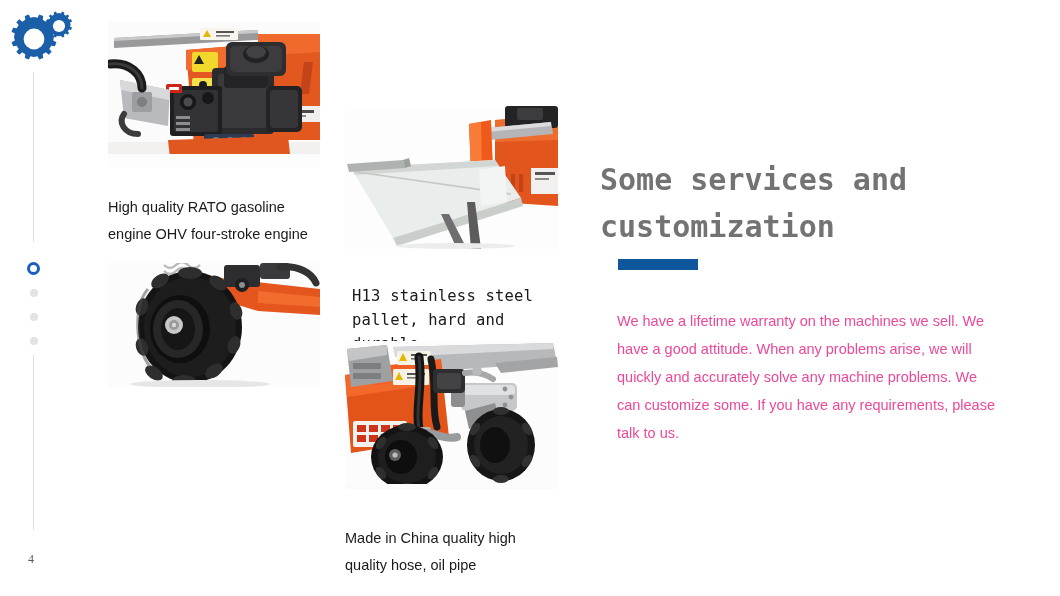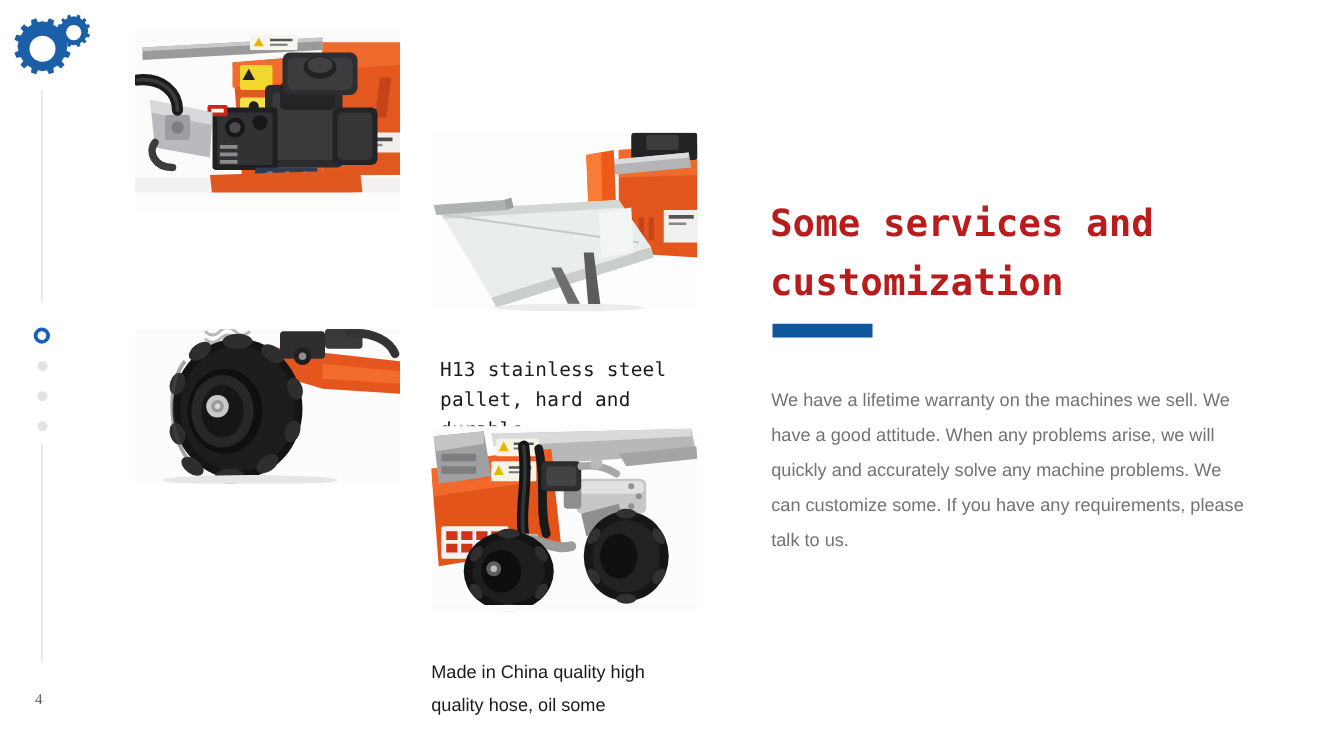--- a/index.html
+++ b/index.html
@@ -49,31 +49,31 @@
   #cap-hose{left:345px;top:510px;width:215px;}
   .cap-mono{
     position:absolute;color:#1a1a1a;font-size:15.5px;line-height:24px;
     font-family:"DejaVu Sans Mono", "Liberation Mono", monospace;
     letter-spacing:.2px;
   }
   #cap-pallet{left:352px;top:268px;width:215px;}
 
   
   .headline{
-    position:absolute;left:616px;top:136px;width:400px;
+    position:absolute;left:600px;top:136px;width:400px;
     font-family:"DejaVu Sans Mono", "Liberation Mono", monospace;
-    font-size:30px;line-height:47px;color:#b91c1c;letter-spacing:0px;
+    font-size:30px;line-height:47px;color:#737373;letter-spacing:0px;
   }
   .accent-bar{
     position:absolute;left:618px;top:259px;width:80px;height:11px;
     background:#0f579d;
   }
   .body-copy{
     position:absolute;left:617px;top:292px;width:382px;
-    font-size:14.5px;line-height:28px;color:#737373;
+    font-size:14.5px;line-height:28px;color:#ec4899;
     font-family:"Liberation Sans", sans-serif;
   }
 </style>
 </head>
 <body>
 
 <div class="slide">
 
   <div class="logo">
     <svg viewBox="0 0 64 56" xmlns="http://www.w3.org/2000/svg">
@@ -161,20 +161,21 @@
       <circle cx="108" cy="119" r="4" fill="#6d7b8c"></circle>
       <circle cx="122" cy="119" r="4" fill="#6d7b8c"></circle>
       <circle cx="136" cy="119" r="4" fill="#6d7b8c"></circle>
 
       <path d="M60 118 L180 114 L182 132 L62 136 Z" fill="#e0571f"></path>
 
       <rect x="0" y="132" width="212" height="13" fill="#fdfdfd"></rect>
     </svg>
   </div>
 
+  <p class="cap" id="cap-engine">High quality RATO gasoline engine OHV four-stroke engine</p>
 
   <div class="photo" id="photo-tire">
     <svg viewBox="0 0 212 124" xmlns="http://www.w3.org/2000/svg">
       <rect width="212" height="124" fill="#fcfcfc"></rect>
 
       <path d="M104 14 L212 26 L212 52 L150 48 L104 34 Z" fill="#e4561d"></path>
       <path d="M150 28 L212 34 L212 44 L150 40 Z" fill="#f26c2e"></path>
 
       <rect x="116" y="2" width="36" height="22" rx="3" fill="#2d2d2f"></rect>
       <rect x="152" y="0" width="30" height="16" rx="3" fill="#3a3a3c"></rect>
@@ -350,19 +351,19 @@
         <ellipse cx="36" cy="102" rx="7" ry="4" transform="rotate(125 36 102)"></ellipse>
       </g>
       <ellipse cx="56" cy="116" rx="16" ry="17" fill="#0e0e0e"></ellipse>
       <circle cx="50" cy="114" r="6" fill="#5e5e60"></circle>
       <circle cx="50" cy="114" r="2.6" fill="#bdbdbf"></circle>
 
       <rect x="0" y="143" width="213" height="5" fill="#fbfbfb"></rect>
     </svg>
   </div>
 
-  <p class="cap" id="cap-hose">Made in China quality high quality hose, oil some</p>
+  <p class="cap" id="cap-hose">Made in China quality high quality hose, oil pipe</p>
 
   <h1 class="headline">Some services and customization</h1>
   <div class="accent-bar"></div>
   <p class="body-copy">We have a lifetime warranty on the machines we sell. We have a good attitude. When any problems arise, we will quickly and accurately solve any machine problems. We can customize some. If you have any requirements, please talk to us.</p>
 
 </div>
 
 </body></html>

